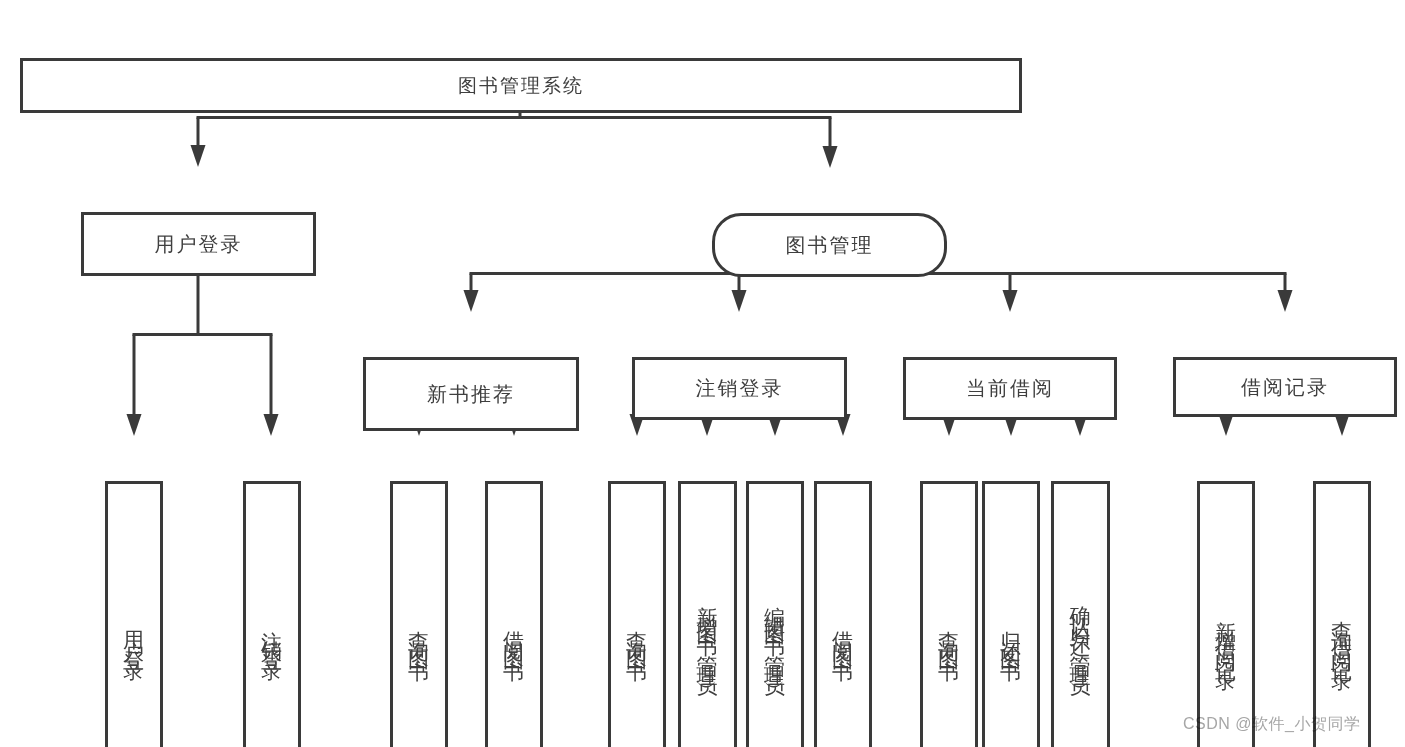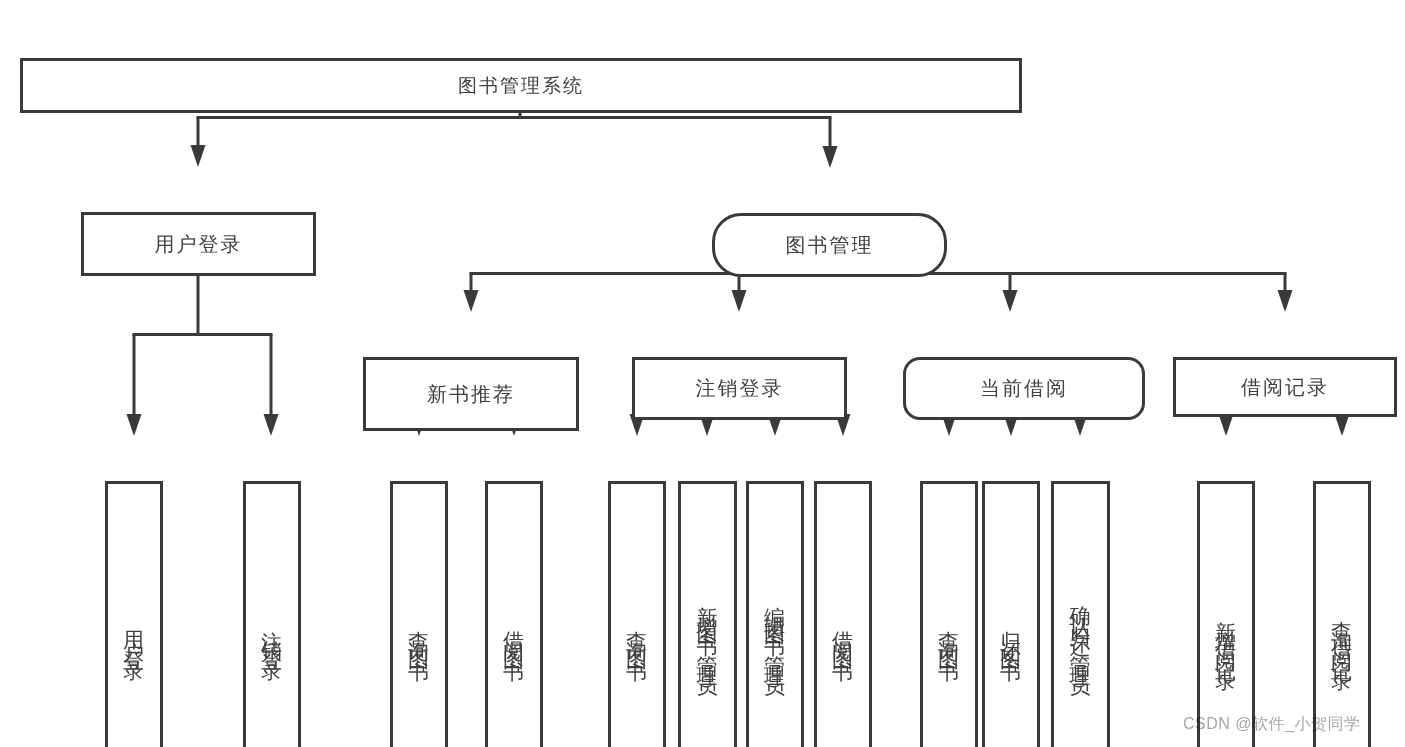--- a/index.html
+++ b/index.html
@@ -144,21 +144,21 @@
   <div class="box" style="left:712px; top:169px; width:235px; height:64px;border-radius:29px;">
     <span class="hlabel">图书管理</span>
   </div>
 
   <div class="box" style="left:363px; top:313px; width:216px; height:74px;justify-content:center;">
     <span class="hlabel">新书推荐</span>
   </div>
   <div class="box" style="left:632px; top:313px; width:215px; height:63px;">
     <span class="hlabel">注销登录</span>
   </div>
-  <div class="box" style="left:903px; top:313px; width:242px; height:63px;border-radius:17px;">
+  <div class="box" style="left:903px; top:313px; width:214px; height:63px;">
     <span class="hlabel">当前借阅</span>
   </div>
   <div class="box" style="left:1173px; top:313px; width:224px; height:60px;">
     <span class="hlabel">借阅记录</span>
   </div>
 
   <div class="box vbox" style="left:105px; top:437px; width:58px; height:296px;">
     <span class="vlabel">用户登录</span>
   </div>
   <div class="box vbox" style="left:243px; top:437px; width:58px; height:296px;">

